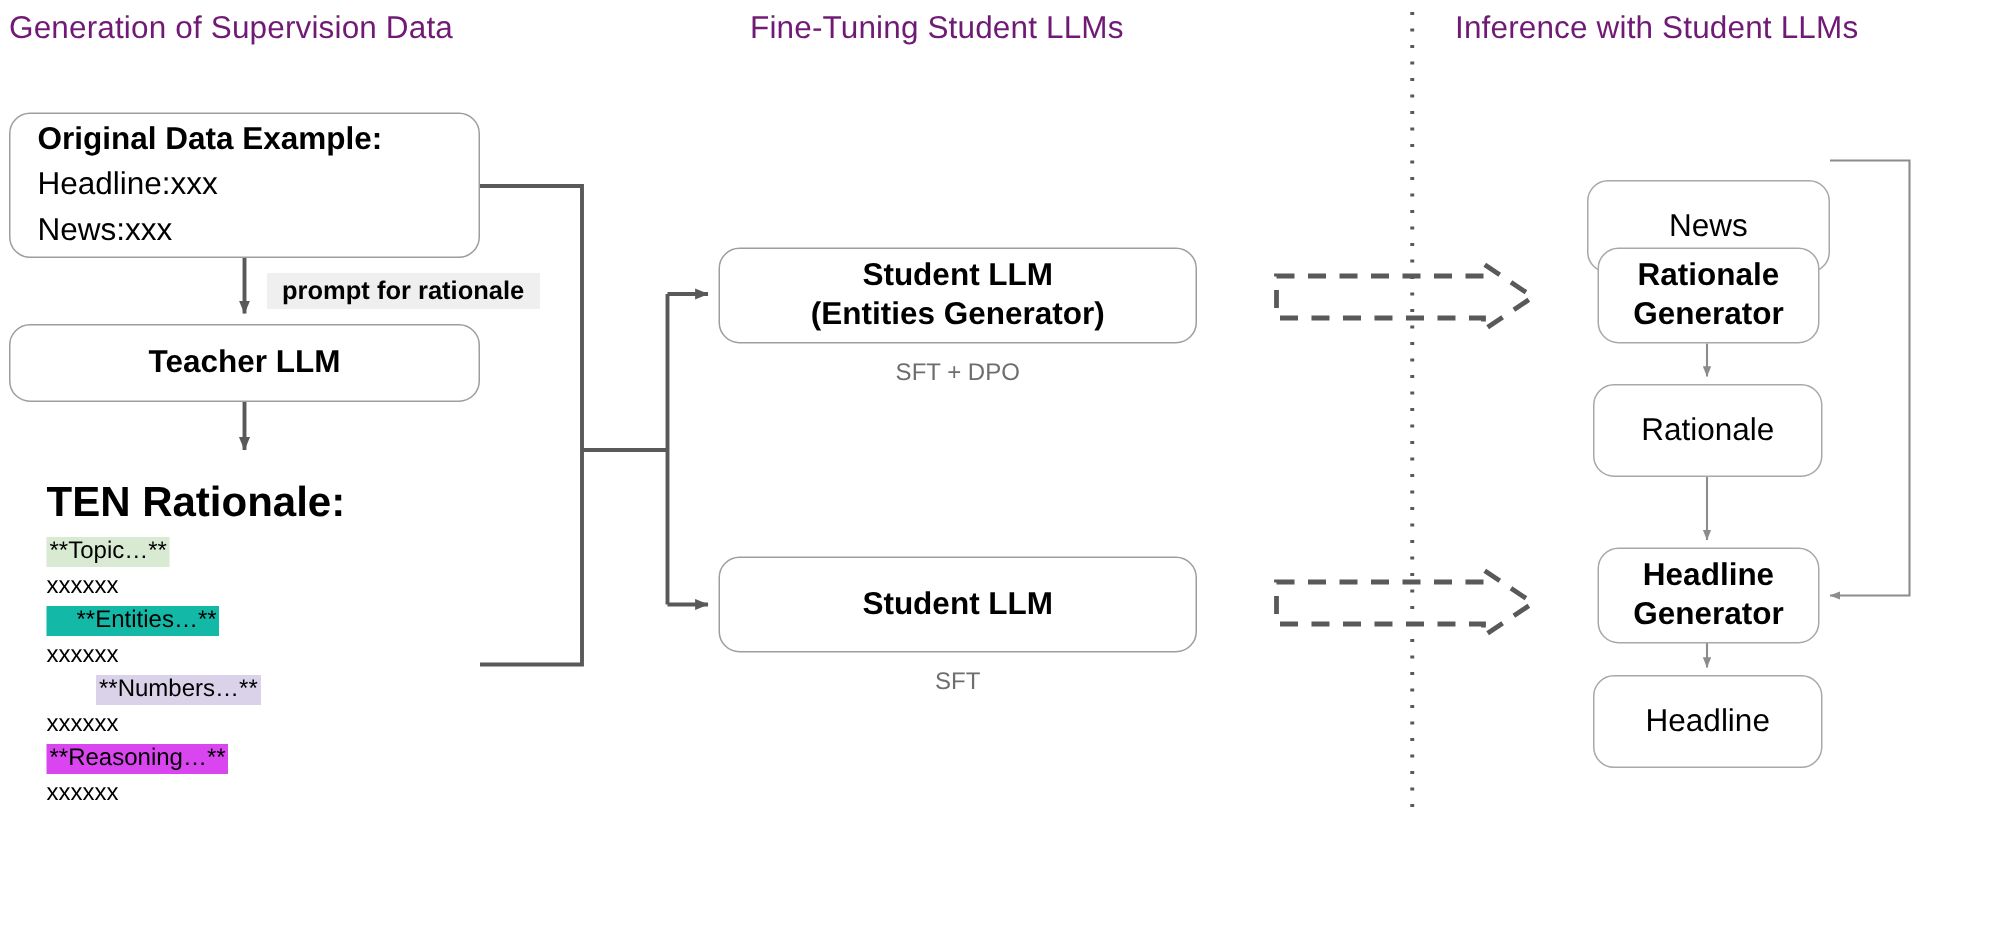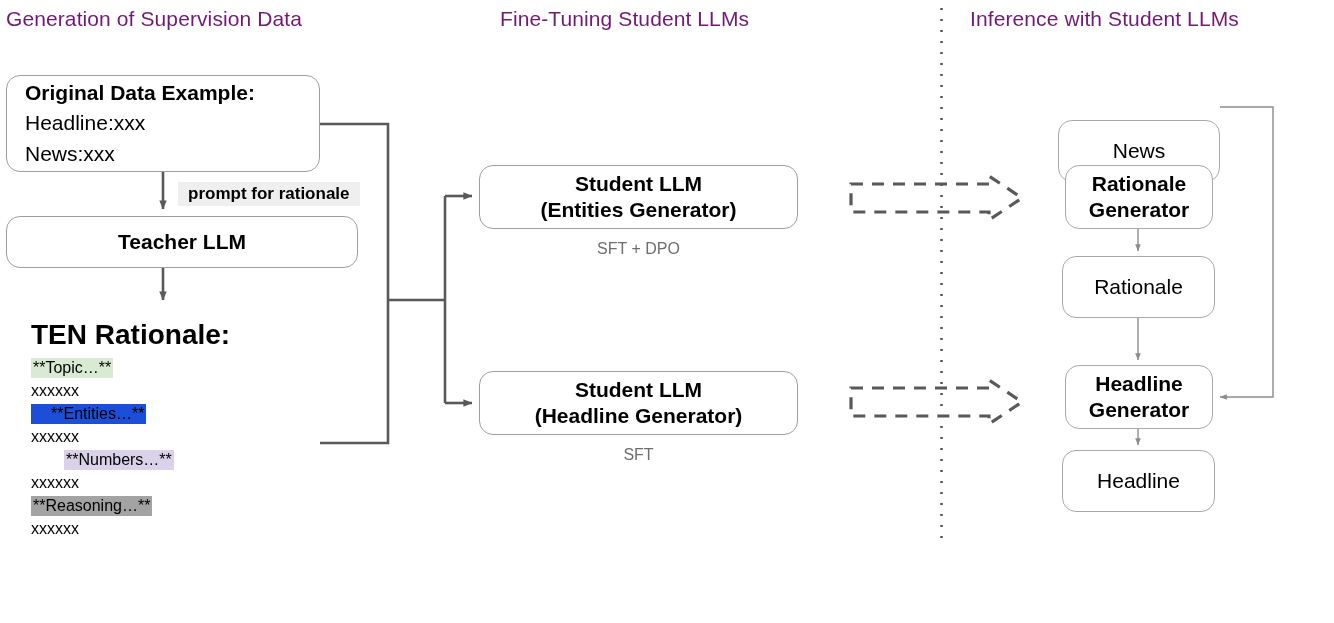--- a/index.html
+++ b/index.html
@@ -160,57 +160,56 @@
   </svg>
 
   <div class="nodebox ode" style="left:6px; top:75px; width:314px; height:97px;">
     <div class="l b">Original Data Example:</div>
     <div class="l">Headline:xxx</div>
     <div class="l">News:xxx</div>
   </div>
 
   <div class="prompt-label" style="left:178px; top:182px;">prompt for rationale</div>
 
-  <div class="nodebox" style="left:6px; top:216px; width:352px; height:52px;">
+  <div class="nodebox" style="left:6px; top:216px; width:314px; height:52px;">
     <div class="nb-line bold">Teacher LLM</div>
   </div>
 
   <div class="rationale-block">
     <div class="head">TEN Rationale:</div>
 
     <div class="row">
       <span class="hl" style="background:#d9ead3;">**Topic…**</span>
     </div>
     <div class="row">xxxxxx</div>
 
     <div class="row">
-      <span class="hl" style="background:#1d4ed8;padding-left:20px;">**Entities…**</span>
+      <span class="hl" style="background:#14b8a6;padding-left:20px;">**Entities…**</span>
     </div>
     <div class="row">xxxxxx</div>
 
     <div class="row">
       <span class="hl" style="background:#d9d2e9;margin-left:33px;">**Numbers…**</span>
     </div>
     <div class="row">xxxxxx</div>
 
     <div class="row">
-      <span class="hl" style="background:#a3a3a3;">**Reasoning…**</span>
+      <span class="hl" style="background:#d946ef;">**Reasoning…**</span>
     </div>
     <div class="row">xxxxxx</div>
   </div>
 
   <div class="nodebox" style="left:479px; top:165px; width:319px; height:64px;">
     <div class="nb-line bold">Student LLM</div>
     <div class="nb-line bold">(Entities Generator)</div>
   </div>
   <div class="sub-label" style="left:479px; top:240px; width:319px;">SFT + DPO</div>
 
   <div class="nodebox" style="left:479px; top:371px; width:319px; height:64px;">
     <div class="nb-line bold">Student LLM</div>
-    <div class="nb-line bold">(Headline Generator)</div>
   </div>
   <div class="sub-label" style="left:479px; top:446px; width:319px;">SFT</div>
 
   <div class="nodebox thin" style="left:1058px; top:76px; width:162px; height:62px;margin-top:44px;">
     <div class="nb-line plain">News</div>
   </div>
 
   <div class="nodebox thin" style="left:1065px; top:165px; width:148px; height:64px;">
     <div class="nb-line bold">Rationale</div>
     <div class="nb-line bold">Generator</div>

